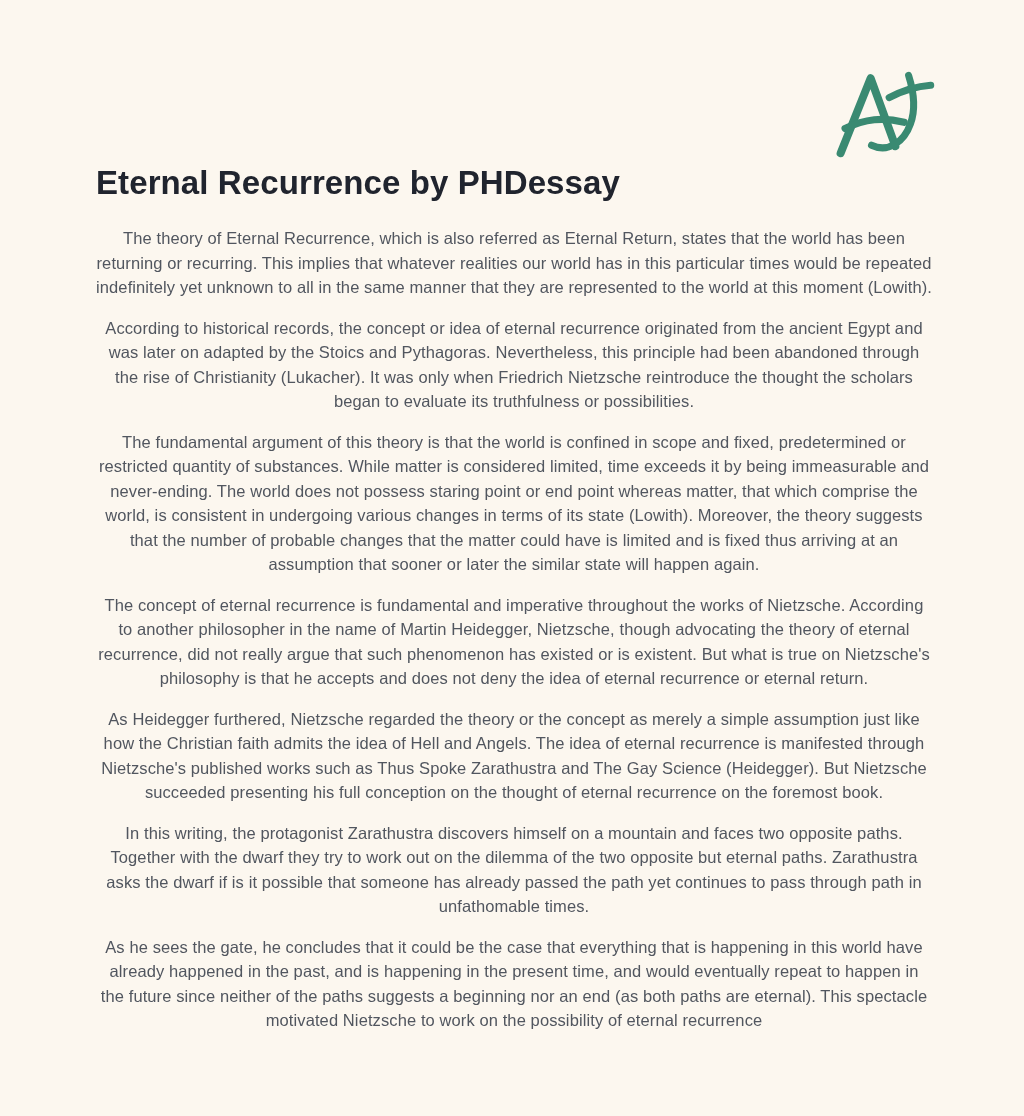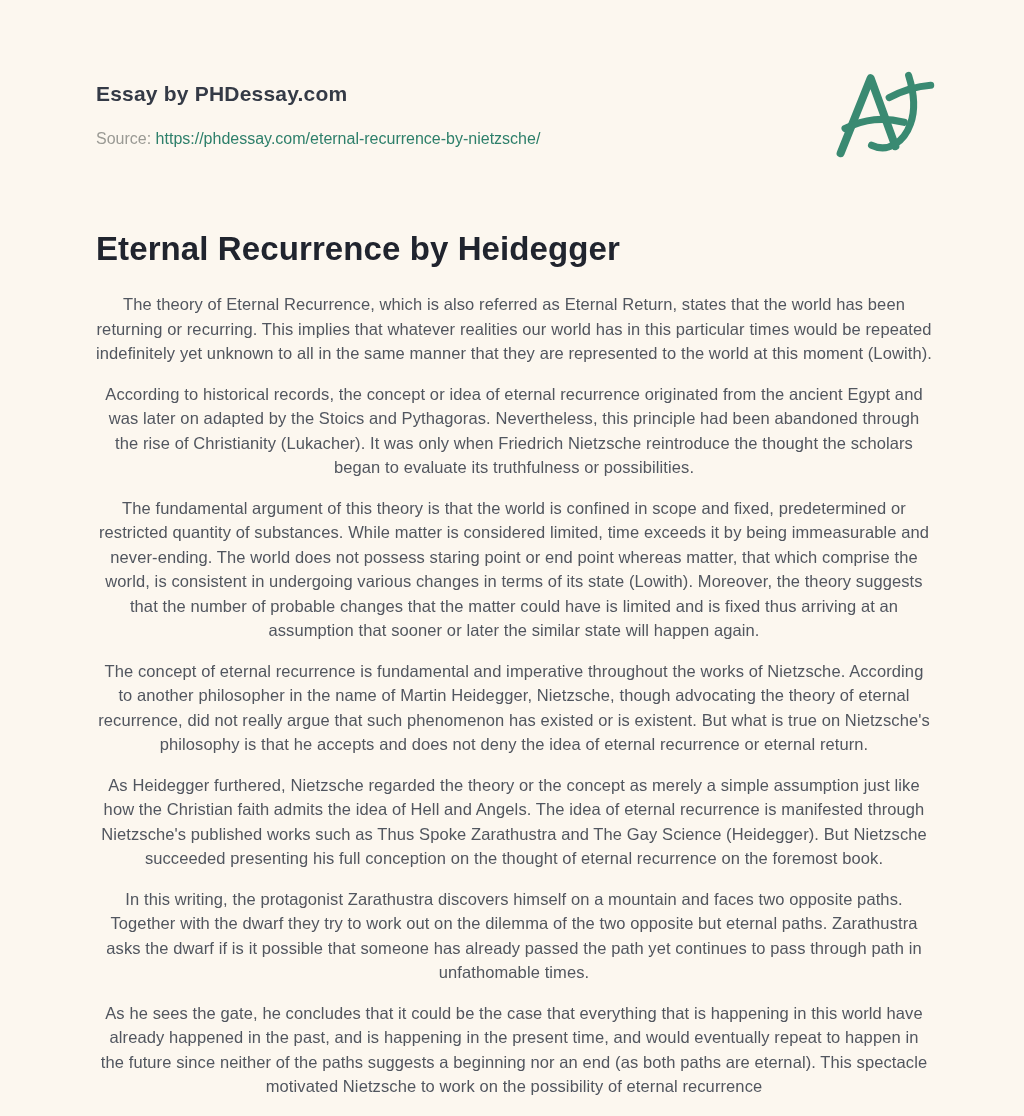--- a/index.html
+++ b/index.html
@@ -74,28 +74,23 @@
       <path d="M17 73 C 40 62, 60 60, 84 66" stroke-width="8"></path>
 
       <path d="M89 13 C 95 32, 97 52, 91 68 C 84 88, 66 101, 47 92" stroke-width="8"></path>
 
       <path d="M67 38 C 84 29, 100 25, 114 24" stroke-width="8"></path>
     </svg>
   </div>
 
   <div class="content">
 
-    <div class="byline">Essay by PHDessay.com</div>
 
-    <div class="source-line">
-      <span>Source:</span>
-      <a class="source-link">https://phdessay.com/eternal-recurrence-by-nietzsche/</a>
-    </div>
 
-    <h1 class="article-title">Eternal Recurrence by Heidegger</h1>
+    <h1 class="article-title">Eternal Recurrence by PHDessay</h1>
 
     <div class="article-body">
       <p>The theory of Eternal Recurrence, which is also referred as Eternal Return, states that the world has been returning or recurring. This implies that whatever realities our world has in this particular times would be repeated indefinitely yet unknown to all in the same manner that they are represented to the world at this moment (Lowith).</p>
       <p>According to historical records, the concept or idea of eternal recurrence originated from the ancient Egypt and was later on adapted by the Stoics and Pythagoras. Nevertheless, this principle had been abandoned through the rise of Christianity (Lukacher). It was only when Friedrich Nietzsche reintroduce the thought the scholars began to evaluate its truthfulness or possibilities.</p>
       <p>The fundamental argument of this theory is that the world is confined in scope and fixed, predetermined or restricted quantity of substances. While matter is considered limited, time exceeds it by being immeasurable and never-ending. The world does not possess staring point or end point whereas matter, that which comprise the world, is consistent in undergoing various changes in terms of its state (Lowith). Moreover, the theory suggests that the number of probable changes that the matter could have is limited and is fixed thus arriving at an assumption that sooner or later the similar state will happen again.</p>
       <p>The concept of eternal recurrence is fundamental and imperative throughout the works of Nietzsche. According to another philosopher in the name of Martin Heidegger, Nietzsche, though advocating the theory of eternal recurrence, did not really argue that such phenomenon has existed or is existent. But what is true on Nietzsche's philosophy is that he accepts and does not deny the idea of eternal recurrence or eternal return.</p>
       <p>As Heidegger furthered, Nietzsche regarded the theory or the concept as merely a simple assumption just like how the Christian faith admits the idea of Hell and Angels. The idea of eternal recurrence is manifested through Nietzsche's published works such as Thus Spoke Zarathustra and The Gay Science (Heidegger). But Nietzsche succeeded presenting his full conception on the thought of eternal recurrence on the foremost book.</p>
       <p>In this writing, the protagonist Zarathustra discovers himself on a mountain and faces two opposite paths. Together with the dwarf they try to work out on the dilemma of the two opposite but eternal paths. Zarathustra asks the dwarf if is it possible that someone has already passed the path yet continues to pass through path in unfathomable times.</p>
       <p>As he sees the gate, he concludes that it could be the case that everything that is happening in this world have already happened in the past, and is happening in the present time, and would eventually repeat to happen in the future since neither of the paths suggests a beginning nor an end (as both paths are eternal). This spectacle motivated Nietzsche to work on the possibility of eternal recurrence</p>
     </div>

